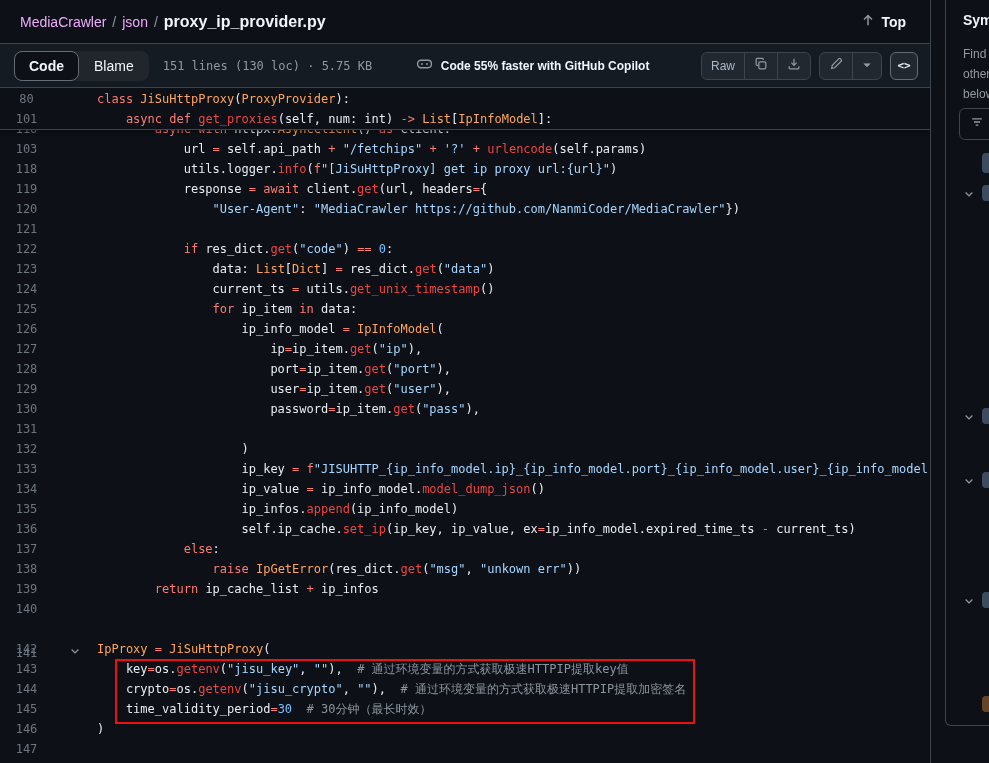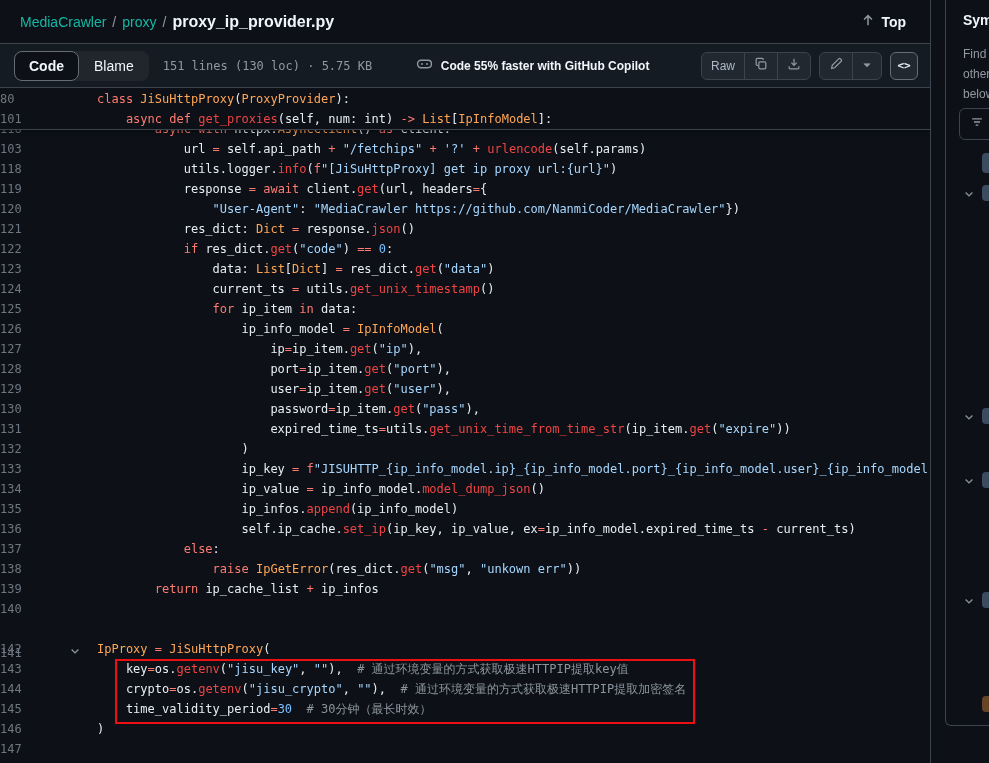--- a/index.html
+++ b/index.html
@@ -8,21 +8,21 @@
   .mono { font-family:"DejaVu Sans Mono", monospace; }
 
   
   #file-col { position:absolute; left:0; top:0; width:931px; height:763px;
               border-right:1px solid #3d444d; background:#0d1117; }
 
   
   #crumb-row { position:absolute; left:0; top:0; width:100%; height:44px;
                border-bottom:1px solid #3d444d; display:flex; align-items:center;
                padding:0 16px 0 20px; }
-  .crumb { font-size:14px; color:#14b8a6; cursor:pointer; }
+  .crumb { font-size:14px; color:#f0abfc; cursor:pointer; }
   .crumb-sep { color:#9198a1; font-size:14px; margin:0 6px; }
   .crumb-file { font-size:16px; font-weight:700; color:#f0f6fc; }
   #top-btn { margin-left:auto; display:flex; align-items:center; gap:6px;
              color:#f0f6fc; font-size:14px; font-weight:600; padding:4px 8px;
              border-radius:6px; cursor:pointer; }
   #top-btn svg { stroke:#9198a1; }
 
   
   #tool-row { position:absolute; left:0; top:44px; width:100%; height:44px;
               background:#151b23; border-bottom:1px solid #3d444d;
@@ -47,21 +47,21 @@
   #sym-toggle { margin-left:8px; width:28px; height:28px; border:1px solid #656c76;
                 border-radius:6px; background:#212830; color:#e6edf3;
                 display:flex; align-items:center; justify-content:center;
                 font-size:11px; font-weight:700; cursor:pointer; }
 
   
   #code-pane { position:absolute; left:0; top:89px; width:930px; height:674px;
                overflow:hidden; background:#0d1117; }
   .code-row { position:absolute; left:0; width:100%; height:20px; line-height:20px;
               font-family:"DejaVu Sans Mono", monospace; font-size:12px; }
-  .ln { position:absolute; left:0; top:0; width:53px; text-align:left;
+  .ln { position:absolute; left:0; top:0; width:53px; text-align:center;
         color:#6e7681; cursor:pointer; }
   .row-chev { position:absolute; left:69px; top:4px; width:12px; height:12px; cursor:pointer; }
   .row-chev svg { stroke:#8b949e; }
   .ct { position:absolute; left:97px; top:0; white-space:pre; color:#e6edf3; }
   .tk-k { color:#ff7b72; } .tk-o { color:#ff7b72; }
   .tk-e { color:#ffa657; }
   .tk-f { color:#ef4444; }
   .tk-s { color:#a5d6ff; }
   .tk-n { color:#79c0ff; }
   .tk-c { color:#8b949e; }
@@ -89,21 +89,21 @@
   .sym-pill { position:absolute; left:36px; top:0; width:34px; border-radius:4px; }
 </style>
 </head>
 <body>
 
 <div id="file-col">
 
   <div id="crumb-row">
     <span class="crumb">MediaCrawler</span>
     <span class="crumb-sep">/</span>
-    <span class="crumb">proxy</span>
+    <span class="crumb">json</span>
     <span class="crumb-sep">/</span>
     <span class="crumb-file">proxy_ip_provider.py</span>
     <div id="top-btn">
       <span>
         <svg width="14" height="14" viewBox="0 0 16 16" fill="none" stroke-width="1.7">
             <path d="M8 14V3M3.5 7.5 8 3l4.5 4.5"></path>
           </svg>
       </span>
       <span>Top</span>
     </div>
@@ -184,21 +184,20 @@
         <div class="code-row" style="top: 90px;">
           <div class="ln">119</div>
           <div class="ct"><span class="tk-p">            response </span><span class="tk-o">=</span><span class="tk-p"> </span><span class="tk-k">await</span><span class="tk-p"> client.</span><span class="tk-f">get</span><span class="tk-p">(url, headers</span><span class="tk-o">=</span><span class="tk-p">{</span></div>
         </div>
         <div class="code-row" style="top: 110px;">
           <div class="ln">120</div>
           <div class="ct"><span class="tk-s">                "User-Agent"</span><span class="tk-p">: </span><span class="tk-s">"MediaCrawler https://github.com/NanmiCoder/MediaCrawler"</span><span class="tk-p">})</span></div>
         </div>
         <div class="code-row" style="top: 130px;">
           <div class="ln">121</div>
-          <div class="ct"><span class="tk-p">            res_dict: </span><span class="tk-e">Dict</span><span class="tk-p"> </span><span class="tk-o">=</span><span class="tk-p"> response.</span><span class="tk-f">json</span><span class="tk-p">()</span></div>
         </div>
         <div class="code-row" style="top: 150px;">
           <div class="ln">122</div>
           <div class="ct"><span class="tk-k">            if</span><span class="tk-p"> res_dict.</span><span class="tk-f">get</span><span class="tk-p">(</span><span class="tk-s">"code"</span><span class="tk-p">) </span><span class="tk-o">==</span><span class="tk-p"> </span><span class="tk-n">0</span><span class="tk-p">:</span></div>
         </div>
         <div class="code-row" style="top: 170px;">
           <div class="ln">123</div>
           <div class="ct"><span class="tk-p">                data: </span><span class="tk-e">List</span><span class="tk-p">[</span><span class="tk-e">Dict</span><span class="tk-p">] </span><span class="tk-o">=</span><span class="tk-p"> res_dict.</span><span class="tk-f">get</span><span class="tk-p">(</span><span class="tk-s">"data"</span><span class="tk-p">)</span></div>
         </div>
         <div class="code-row" style="top: 190px;">
@@ -224,21 +223,20 @@
         <div class="code-row" style="top: 290px;">
           <div class="ln">129</div>
           <div class="ct"><span class="tk-p">                        user</span><span class="tk-o">=</span><span class="tk-p">ip_item.</span><span class="tk-f">get</span><span class="tk-p">(</span><span class="tk-s">"user"</span><span class="tk-p">),</span></div>
         </div>
         <div class="code-row" style="top: 310px;">
           <div class="ln">130</div>
           <div class="ct"><span class="tk-p">                        password</span><span class="tk-o">=</span><span class="tk-p">ip_item.</span><span class="tk-f">get</span><span class="tk-p">(</span><span class="tk-s">"pass"</span><span class="tk-p">),</span></div>
         </div>
         <div class="code-row" style="top: 330px;">
           <div class="ln">131</div>
-          <div class="ct"><span class="tk-p">                        expired_time_ts</span><span class="tk-o">=</span><span class="tk-p">utils.</span><span class="tk-f">get_unix_time_from_time_str</span><span class="tk-p">(ip_item.</span><span class="tk-f">get</span><span class="tk-p">(</span><span class="tk-s">"expire"</span><span class="tk-p">))</span></div>
         </div>
         <div class="code-row" style="top: 350px; padding-left: 48px;">
           <div class="ln">132</div>
           <div class="ct"><span class="tk-p">                    )</span></div>
         </div>
         <div class="code-row" style="top: 370px;">
           <div class="ln">133</div>
           <div class="ct"><span class="tk-p">                    ip_key </span><span class="tk-o">=</span><span class="tk-p"> </span><span class="tk-k">f</span><span class="tk-s">"JISUHTTP_{ip_info_model.ip}_{ip_info_model.port}_{ip_info_model.user}_{ip_info_model</span></div>
         </div>
         <div class="code-row" style="top: 390px;">

